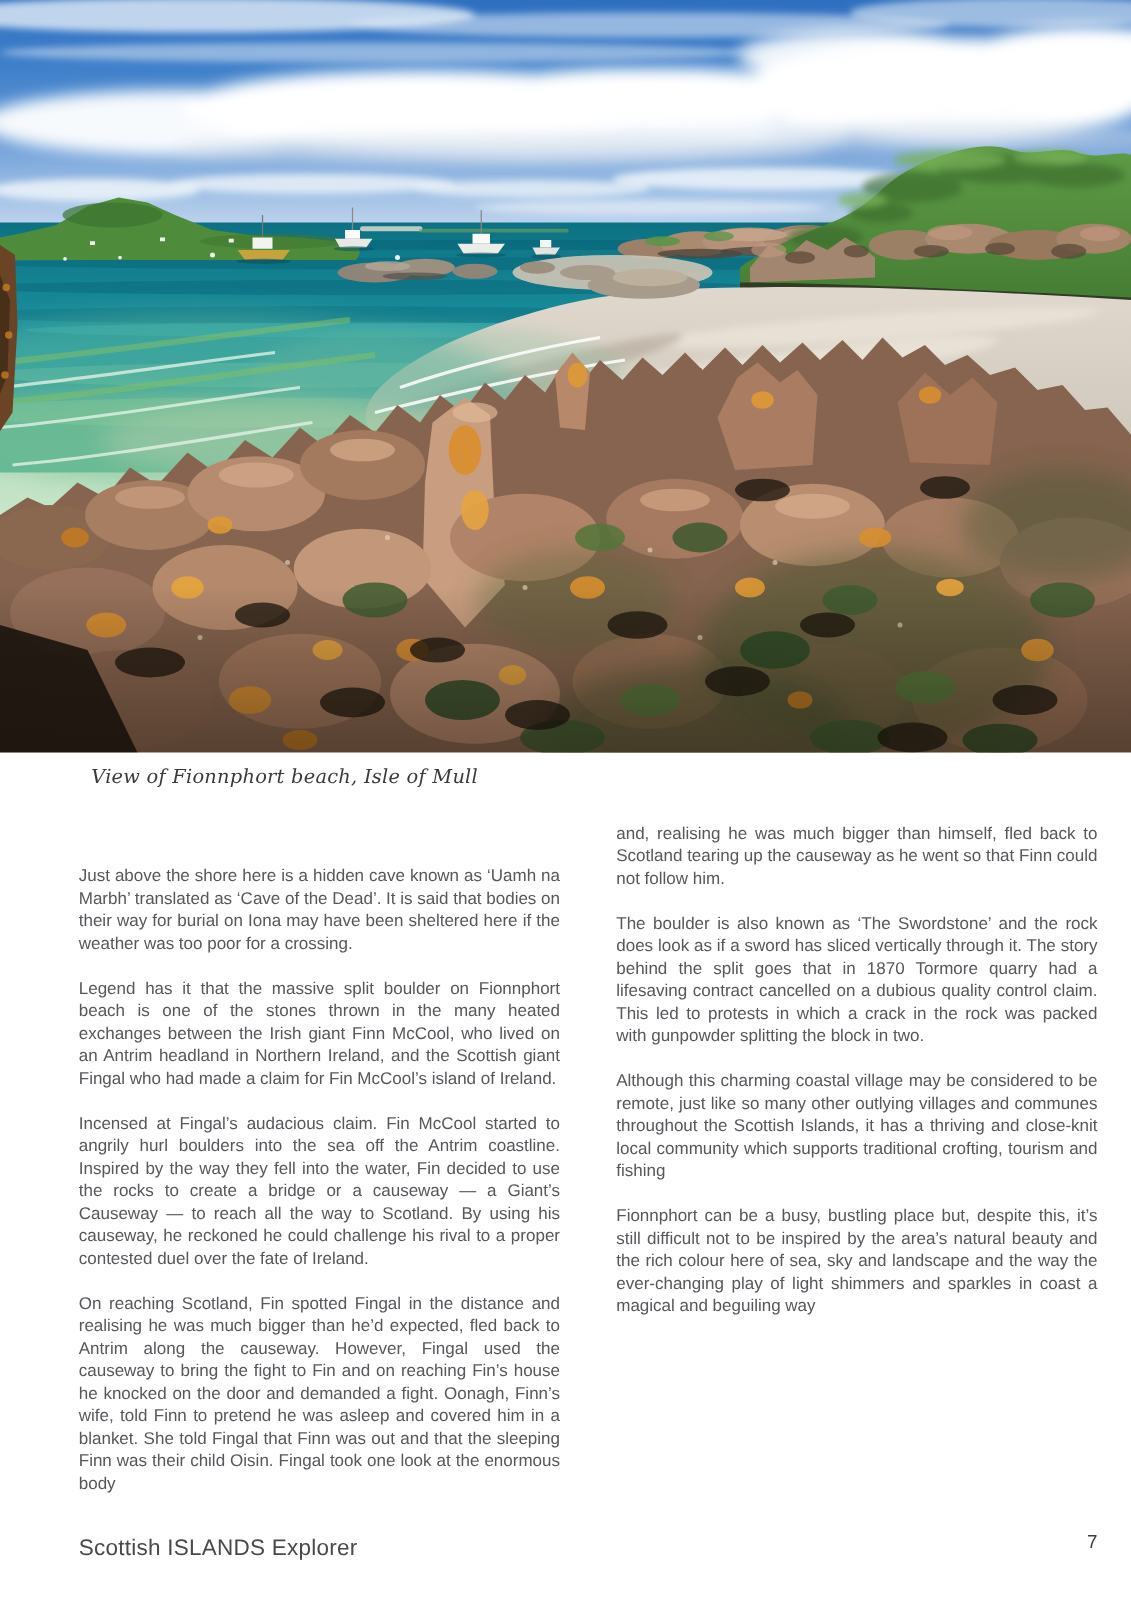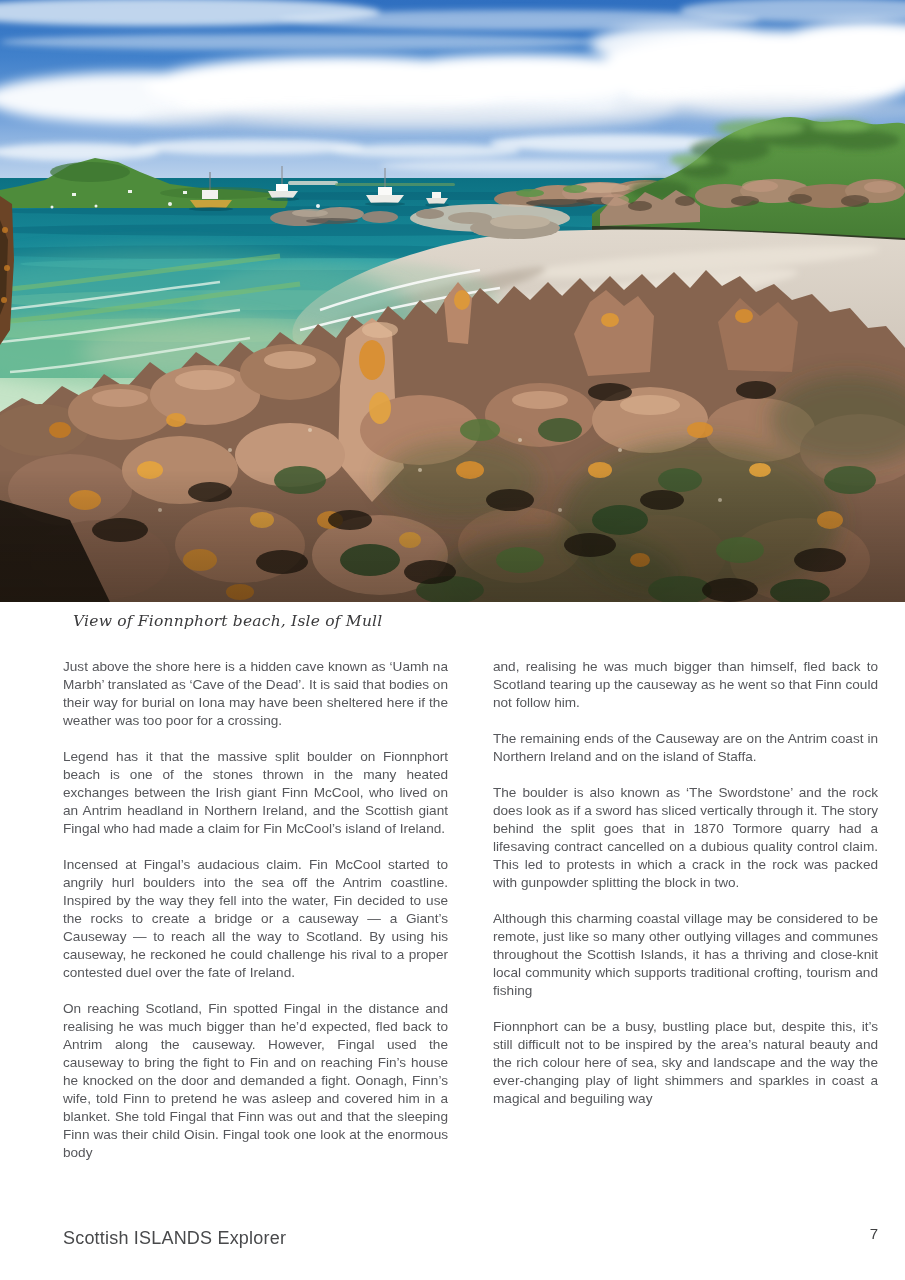--- a/index.html
+++ b/index.html
@@ -6,21 +6,21 @@
   .page{position:relative;width:905px;height:1280px;background:#ffffff;overflow:hidden;
         font-family:"Liberation Sans",sans-serif;padding-left:32px;}
   .photo-wrap{position:absolute;left:0;top:0;width:905px;height:602px;}
   .photo-wrap svg{display:block;}
   .caption{position:absolute;left:73px;top:612px;width:600px;
            font-family:"DejaVu Serif","Liberation Serif",serif;font-style:italic;
            font-size:15.5px;color:#3a3a3c;letter-spacing:.2px;}
   .col{position:absolute;top:658px;width:385px;text-align:justify;
        font-size:13.6px;line-height:18px;color:#56575b;}
   .col p{margin:0 0 18px 0;}
-  .col-left{left:63px;}
+  .col-left{left:63px;margin-top:34px;}
   .col-right{left:461px;margin-left:32px;}
   .footer-left{position:absolute;left:63px;top:1228px;font-size:18px;color:#48494b;letter-spacing:.2px;}
   .footer-page{position:absolute;right:59px;top:1225px;font-size:15px;color:#3f4042;}
 </style>
 </head>
 <body>
 
 <div class="page">
 
   <div class="photo-wrap">
@@ -374,21 +374,20 @@
 
   <div class="col col-left">
     <p>Just above the shore here is a hidden cave known as ‘Uamh na Marbh’ translated as ‘Cave of the Dead’. It is said that bodies on their way for burial on Iona may have been sheltered here if the weather was too poor for a crossing.</p>
     <p>Legend has it that the massive split boulder on Fionnphort beach is one of the stones thrown in the many heated exchanges between the Irish giant Finn McCool, who lived on an Antrim headland in Northern Ireland, and the Scottish giant Fingal who had made a claim for Fin McCool’s island of Ireland.</p>
     <p>Incensed at Fingal’s audacious claim. Fin McCool started to angrily hurl boulders into the sea off the Antrim coastline. Inspired by the way they fell into the water, Fin decided to use the rocks to create a bridge or a causeway — a Giant’s Causeway — to reach all the way to Scotland. By using his causeway, he reckoned he could challenge his rival to a proper contested duel over the fate of Ireland.</p>
     <p>On reaching Scotland, Fin spotted Fingal in the distance and realising he was much bigger than he’d expected, fled back to Antrim along the causeway. However, Fingal used the causeway to bring the fight to Fin and on reaching Fin’s house he knocked on the door and demanded a fight. Oonagh, Finn’s wife, told Finn to pretend he was asleep and covered him in a blanket. She told Fingal that Finn was out and that the sleeping Finn was their child Oisin. Fingal took one look at the enormous body</p>
   </div>
 
   <div class="col col-right">
     <p>and, realising he was much bigger than himself, fled back to Scotland tearing up the causeway as he went so that Finn could not follow him.</p>
-    <p>The remaining ends of the Causeway are on the Antrim coast in Northern Ireland and on the island of Staffa.</p>
     <p>The boulder is also known as ‘The Swordstone’ and the rock does look as if a sword has sliced vertically through it. The story behind the split goes that in 1870 Tormore quarry had a lifesaving contract cancelled on a dubious quality control claim. This led to protests in which a crack in the rock was packed with gunpowder splitting the block in two.</p>
     <p>Although this charming coastal village may be considered to be remote, just like so many other outlying villages and communes throughout the Scottish Islands, it has a thriving and close-knit local community which supports traditional crofting, tourism and fishing</p>
     <p>Fionnphort can be a busy, bustling place but, despite this, it’s still difficult not to be inspired by the area’s natural beauty and the rich colour here of sea, sky and landscape and the way the ever-changing play of light shimmers and sparkles in coast a magical and beguiling way</p>
   </div>
 
   <div class="footer-left">Scottish ISLANDS Explorer</div>
   <div class="footer-page">7</div>
 
 </div>
 

